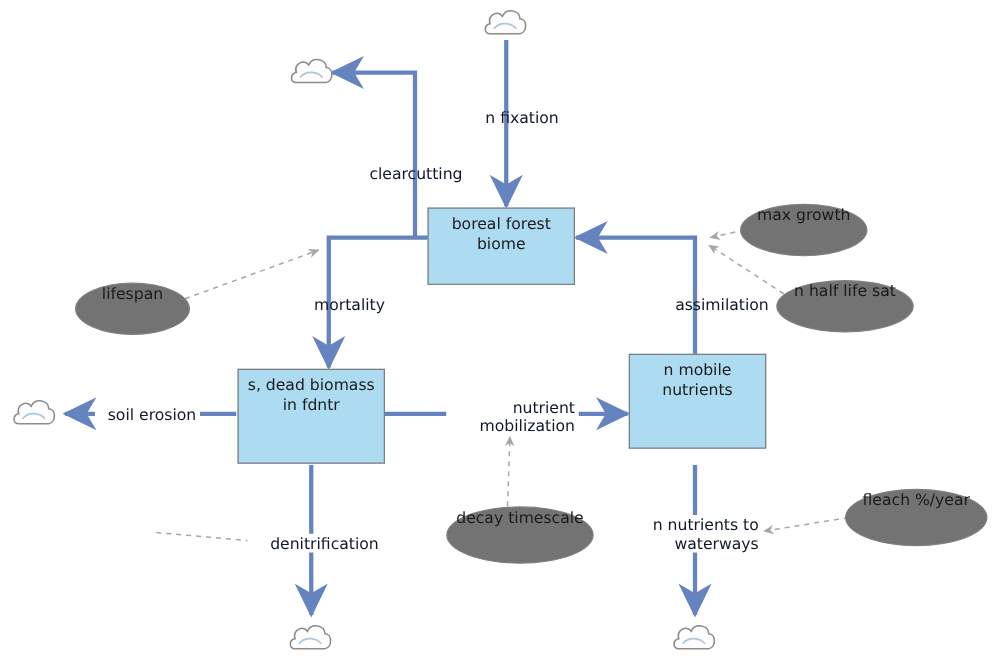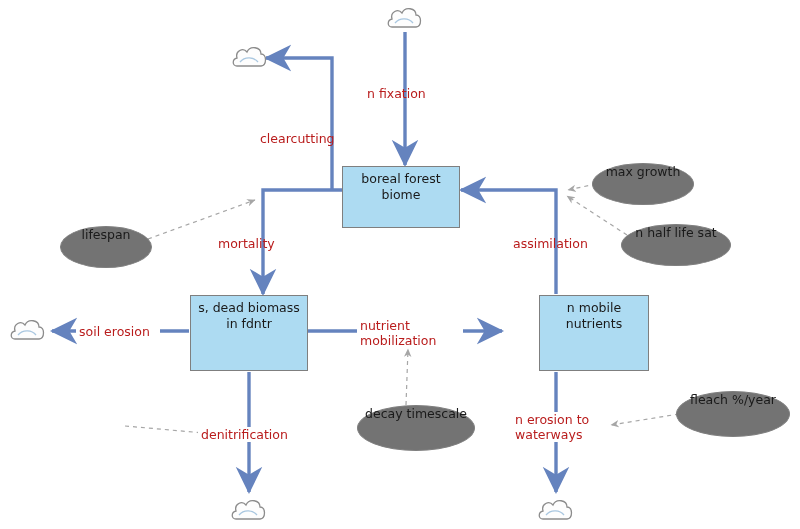--- a/index.html
+++ b/index.html
@@ -9,22 +9,22 @@
 
   .node{position:absolute;box-sizing:border-box;display:flex;align-items:flex-start;
         justify-content:center;text-align:center;}
 
   .stock{background:#addbf2;border:1.5px solid #7f7f7f;color:#1a1a1a;
          font-size:12.5px;line-height:1.25;padding:4px 6px;}
 
   .param{background:#737373;border:1.3px solid #7f7f7f;border-radius:50%;
          color:#1a1a1a;font-size:12.5px;line-height:1.2;}
 
-  .flowlabel{position:absolute;color:#b91c1c;font-size:12.5px;line-height:1.2;
-             text-align:left;white-space:nowrap;}
+  .flowlabel{position:absolute;color:#0f172a;font-size:12.5px;line-height:1.2;
+             text-align:right;white-space:nowrap;}
   .flowlabel.wrap{white-space:normal;}
   .flowlabel.onwire{background:#ffffff;padding:0 3px;}
 </style>
 </head>
 <body>
 
 <div id="stage">
 
   <svg id="wires" viewBox="0 0 800 529" xmlns="http://www.w3.org/2000/svg">
     <defs>
@@ -81,21 +81,21 @@
   </svg>
 
   <div class="node stock" style="left:342px;top:166px;width:118px;height:62px;">
     <span>boreal forest biome</span>
   </div>
 
   <div class="node stock" style="left:190px;top:295px;width:118px;height:76px;">
     <span>s, dead biomass in fdntr</span>
   </div>
 
-  <div class="node stock" style="left:503px;top:295px;width:110px;height:76px;margin-left:36px;">
+  <div class="node stock" style="left:503px;top:283px;width:110px;height:76px;">
     <span>n mobile nutrients</span>
   </div>
 
   <div class="node param" style="left:60px;top:226px;width:92px;height:42px;">
     <span>lifespan</span>
   </div>
 
 
   <div class="node param" style="left:357px;top:405px;width:118px;height:46px;">
     <span>decay timescale</span>
@@ -136,17 +136,17 @@
   <div class="flowlabel wrap onwire" style="left:357px;top:318px;width:100px;">
     <span>nutrient</span><br>
     <span>mobilization</span>
   </div>
 
   <div class="flowlabel onwire" style="left:198px;top:427px;width:102px;">
     <span>denitrification</span>
   </div>
 
   <div class="flowlabel wrap onwire" style="left:512px;top:412px;width:92px;">
-    <span>n erosion to</span><br>
+    <span>n nutrients to</span><br>
     <span>waterways</span>
   </div>
 
 </div>
 
 </body></html>

